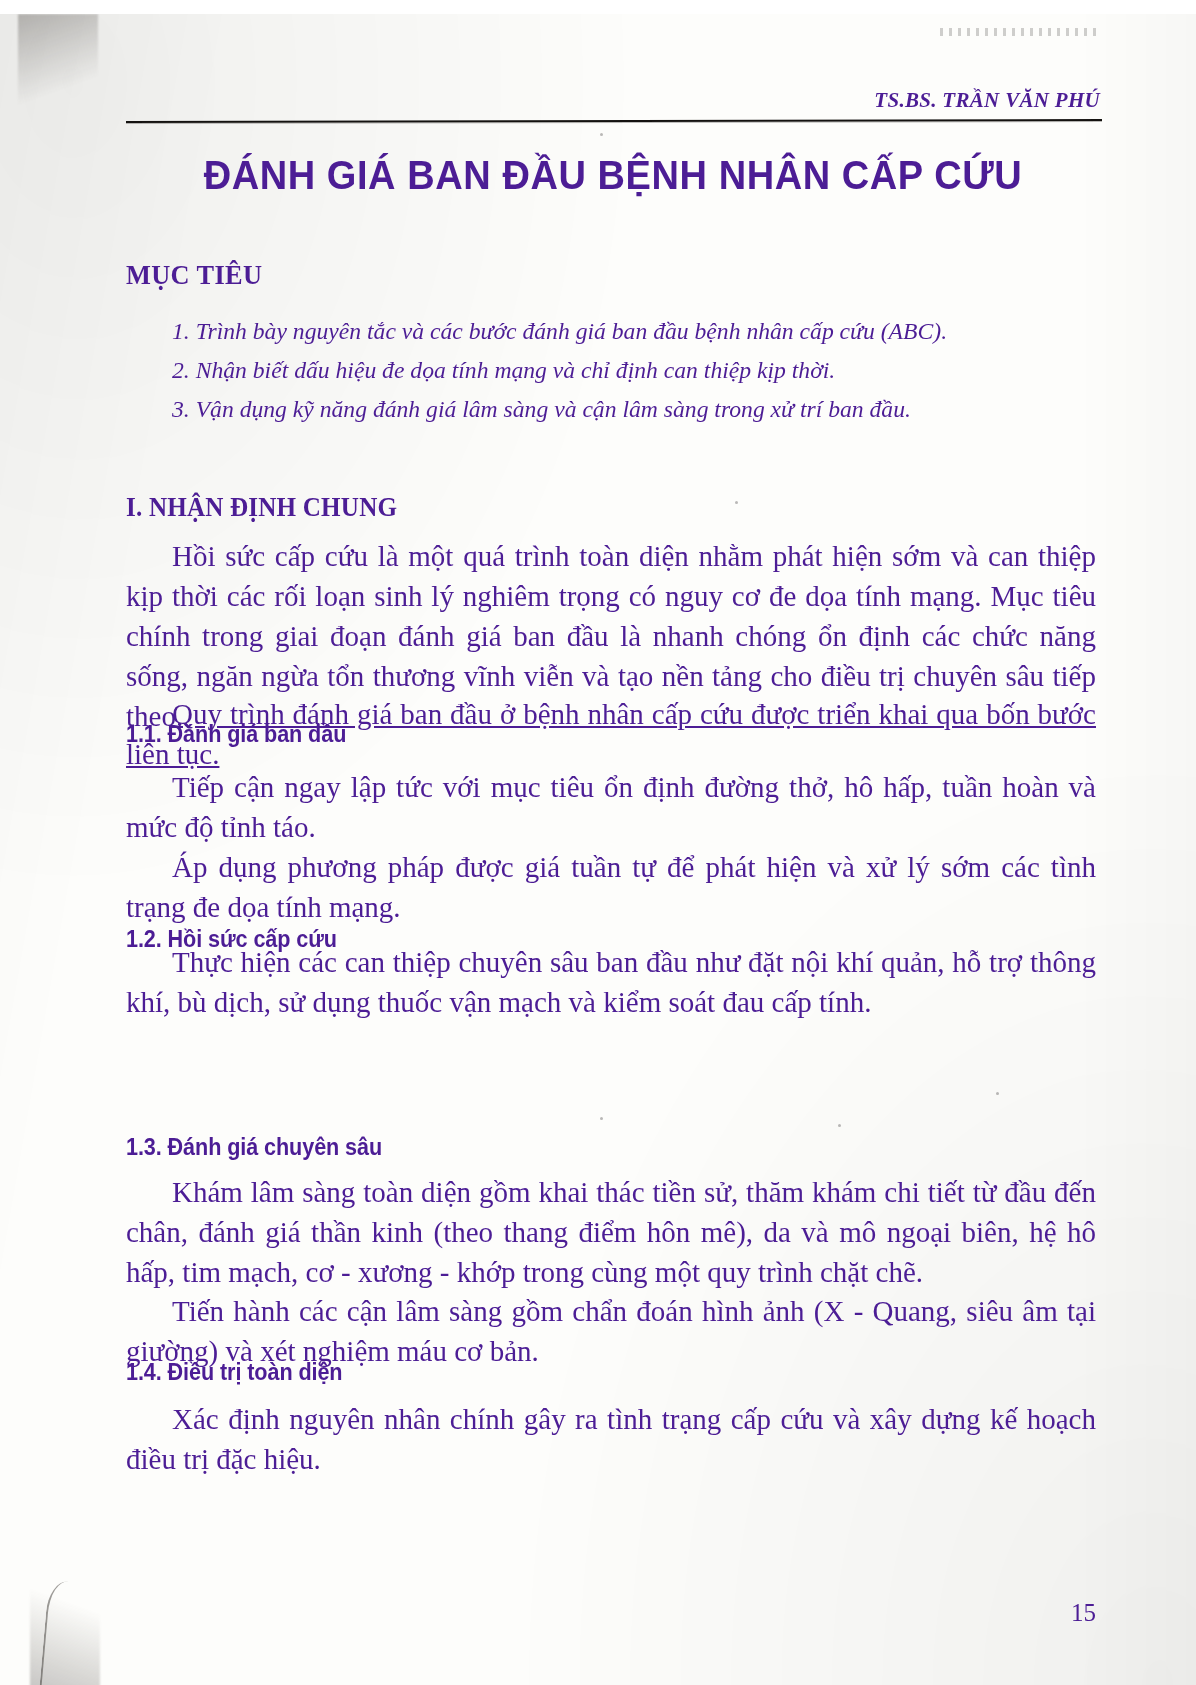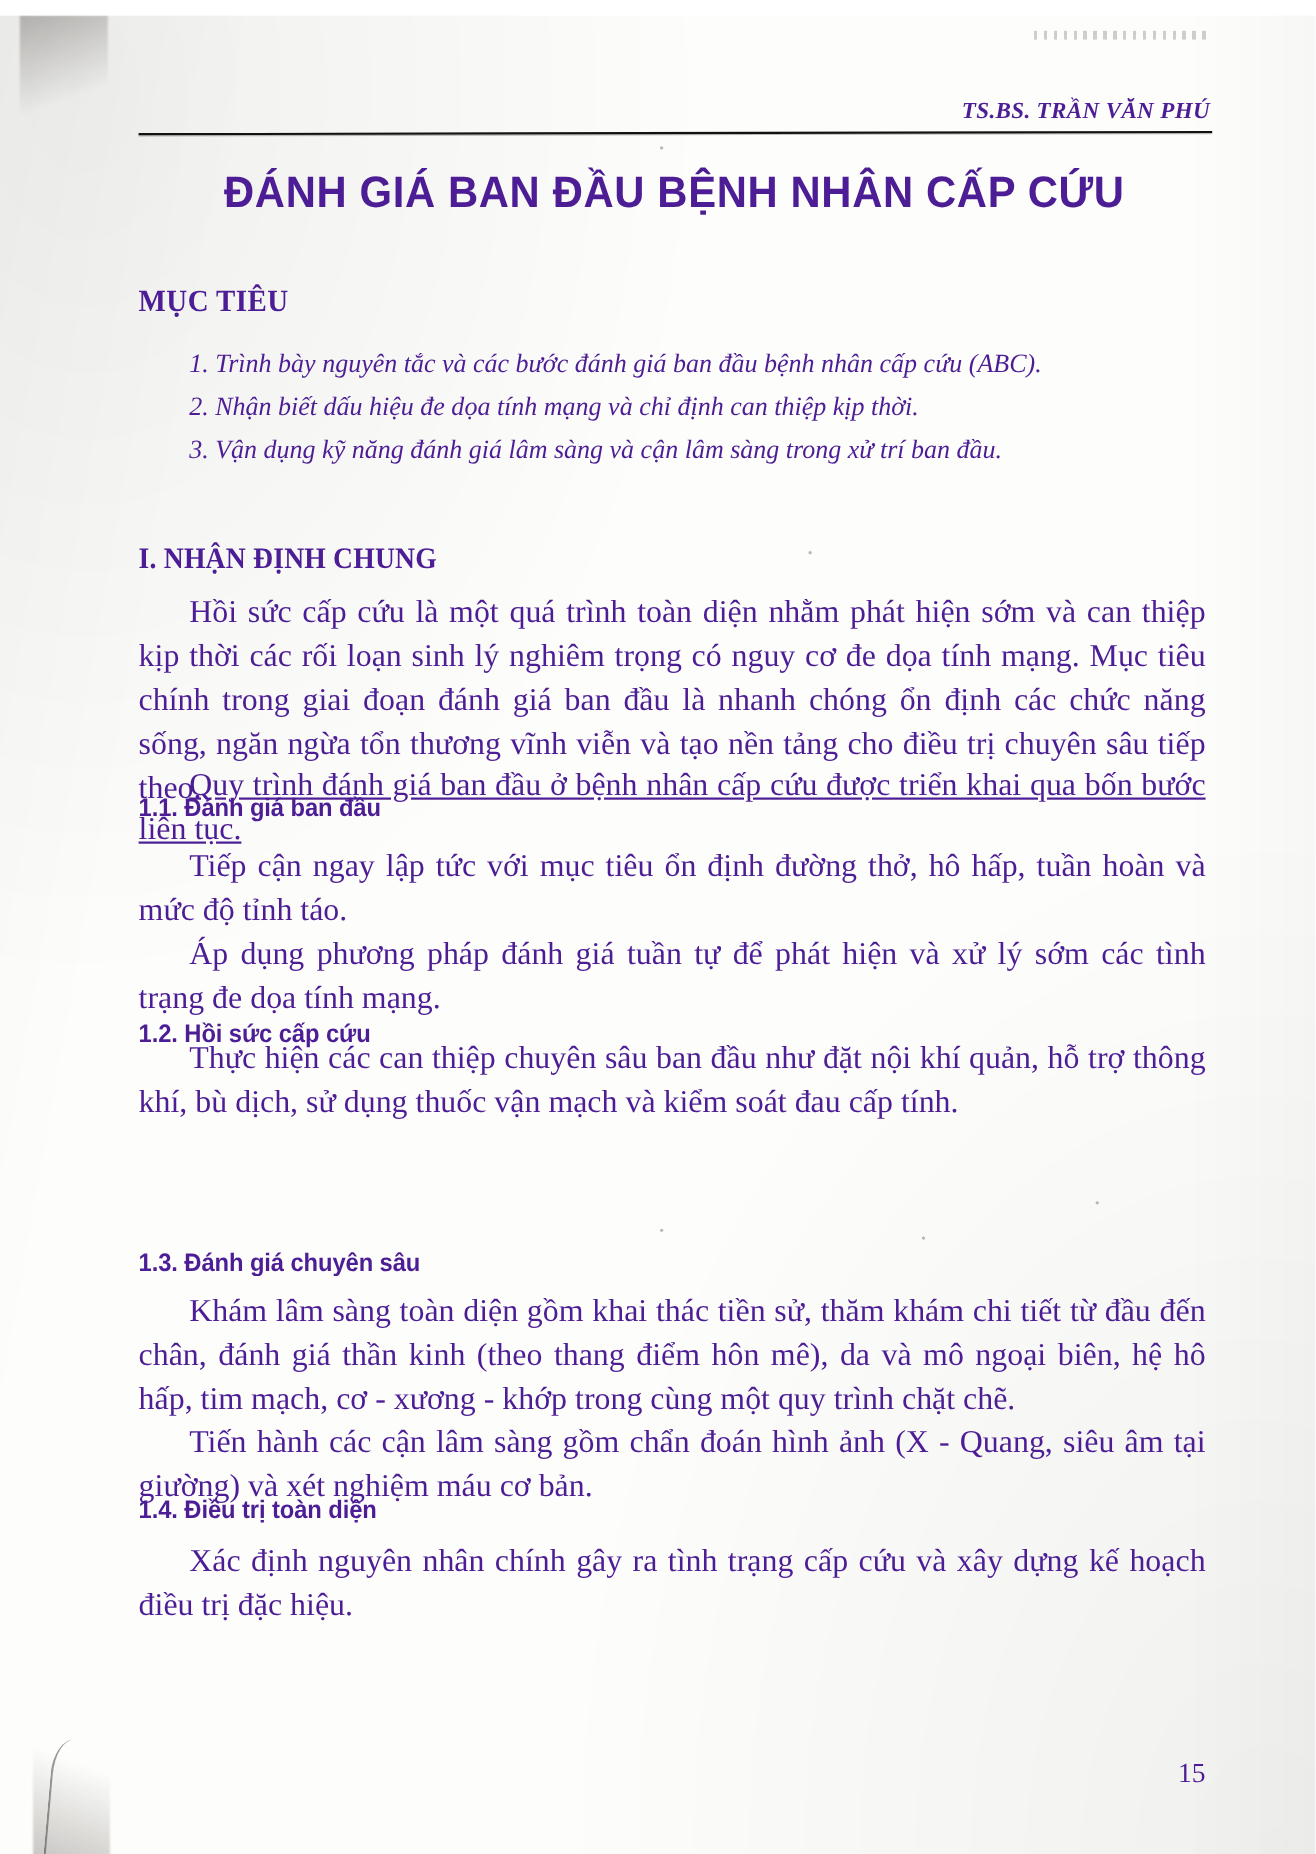--- a/index.html
+++ b/index.html
@@ -224,21 +224,21 @@
   </div>
 
   <div class="block h-section" style="top:478px;">I. NHẬN ĐỊNH CHUNG</div>
 
   <div class="block para" style="top:522px;">Hồi sức cấp cứu là một quá trình toàn diện nhằm phát hiện sớm và can thiệp kịp thời các rối loạn sinh lý nghiêm trọng có nguy cơ đe dọa tính mạng. Mục tiêu chính trong giai đoạn đánh giá ban đầu là nhanh chóng ổn định các chức năng sống, ngăn ngừa tổn thương vĩnh viễn và tạo nền tảng cho điều trị chuyên sâu tiếp theo.</div>
 
   <div class="block para" style="top:680px;text-decoration:underline;">Quy trình đánh giá ban đầu ở bệnh nhân cấp cứu được triển khai qua bốn bước liên tục.</div>
 
   <div class="block h-sub" style="top:707px;">1.1. Đánh giá ban đầu</div>
   <div class="block para" style="top:753px;">Tiếp cận ngay lập tức với mục tiêu ổn định đường thở, hô hấp, tuần hoàn và mức độ tỉnh táo.</div>
-  <div class="block para" style="top:833px;">Áp dụng phương pháp đánh giá tuần tự để phát hiện và xử lý sớm các tình trạng đe dọa tính mạng.</div>
+  <div class="block para" style="top:833px;">Áp dụng phương pháp được giá tuần tự để phát hiện và xử lý sớm các tình trạng đe dọa tính mạng.</div>
 
   <div class="block h-sub" style="top:912px;">1.2. Hồi sức cấp cứu</div>
   <div class="block para" style="top:928px;">Thực hiện các can thiệp chuyên sâu ban đầu như đặt nội khí quản, hỗ trợ thông khí, bù dịch, sử dụng thuốc vận mạch và kiểm soát đau cấp tính.</div>
 
   <div class="block h-sub" style="top:1120px;">1.3. Đánh giá chuyên sâu</div>
   <div class="block para" style="top:1277px;">Tiến hành các cận lâm sàng gồm chẩn đoán hình ảnh (X - Quang, siêu âm tại giường) và xét nghiệm máu cơ bản.</div>
   <div class="block para" style="top:1158px;">Khám lâm sàng toàn diện gồm khai thác tiền sử, thăm khám chi tiết từ đầu đến chân, đánh giá thần kinh (theo thang điểm hôn mê), da và mô ngoại biên, hệ hô hấp, tim mạch, cơ - xương - khớp trong cùng một quy trình chặt chẽ.</div>
 
   <div class="block h-sub" style="top:1345px;">1.4. Điều trị toàn diện</div>
   <div class="block para" style="top:1385px;">Xác định nguyên nhân chính gây ra tình trạng cấp cứu và xây dựng kế hoạch điều trị đặc hiệu.</div>

